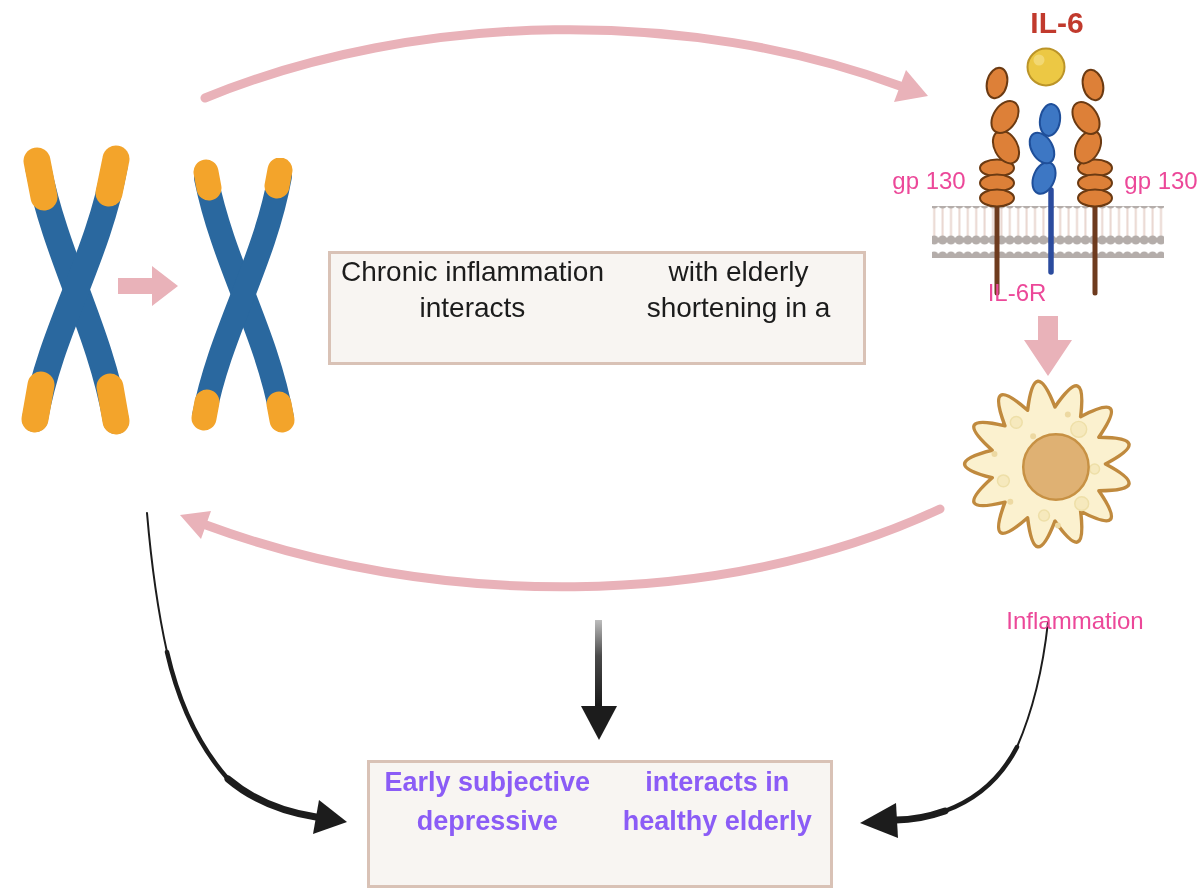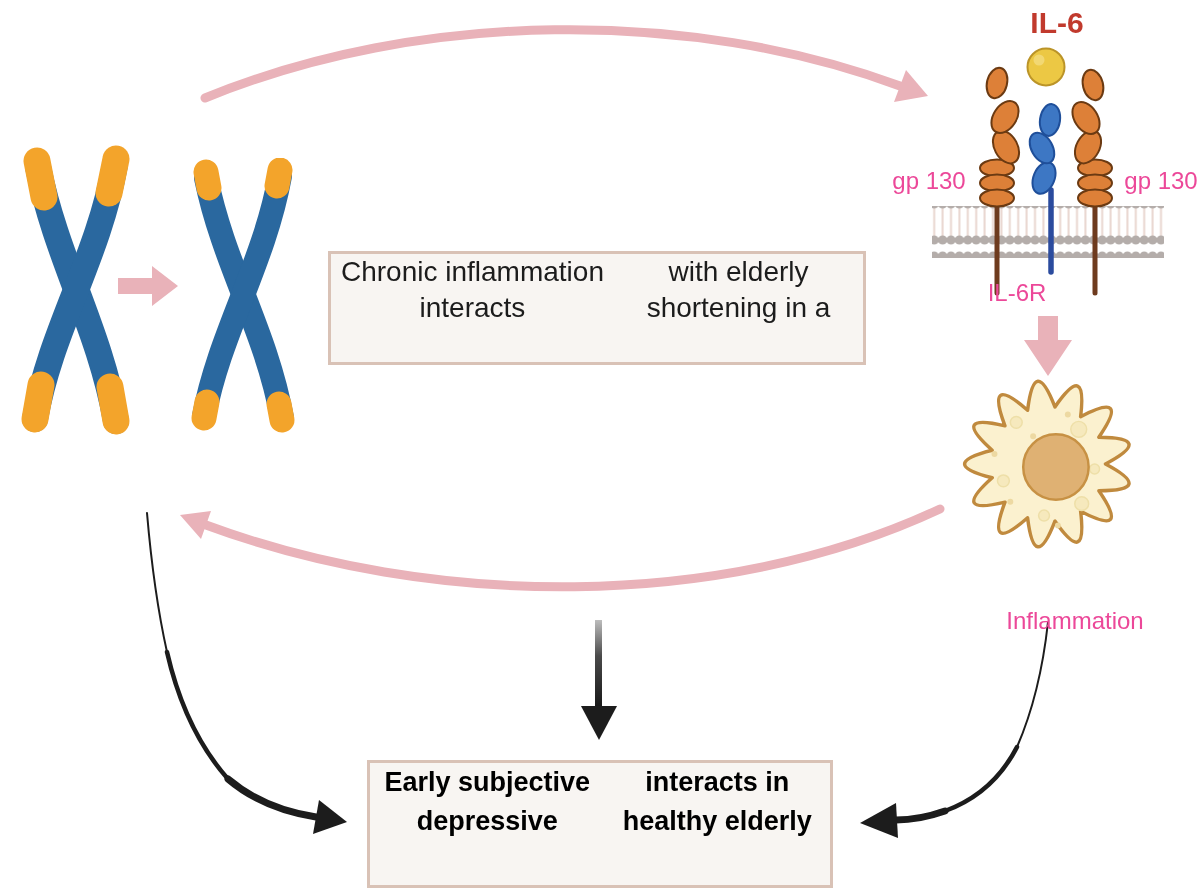--- a/index.html
+++ b/index.html
@@ -7,21 +7,21 @@
           font-family:Liberation Sans, sans-serif;}
   .layer{position:absolute;left:0;top:0;}
   .lbl{position:absolute;transform:translateX(-50%);white-space:nowrap;color:#ec4899;}
   .lbl.small{font-size:24px;}
   .lbl.red{color:#c13a2d;font-weight:bold;}
   .txtbox{position:absolute;box-sizing:border-box;background:#f8f5f2;border:3px solid #d9c2b6;
           display:flex;flex-direction:row;justify-content:center;text-align:center;}
   .txtbox span{display:block;}
   #center-box{left:328px;top:251px;width:538px;height:114px;font-size:28px;line-height:36px;color:#1c1c1c;}
   #outcome-box{left:367px;top:760px;width:466px;height:128px;font-size:27px;line-height:39px;
-               font-weight:bold;color:#000000;}
+               font-weight:bold;color:#8b5cf6;}
   #lbl-il6{left:1057px;top:6px;font-size:30px;}
   #lbl-gp130-left{left:929px;top:167px;}
   #lbl-gp130-right{left:1161px;top:167px;}
   #lbl-il6r{left:1017px;top:279px;}
   #lbl-inflammation{left:1075px;top:567px;margin-top:40px;}
   #lbl-telomere{left:148px;top:442px;font-size:28px;}
 </style>
 </head>
 <body>
 

